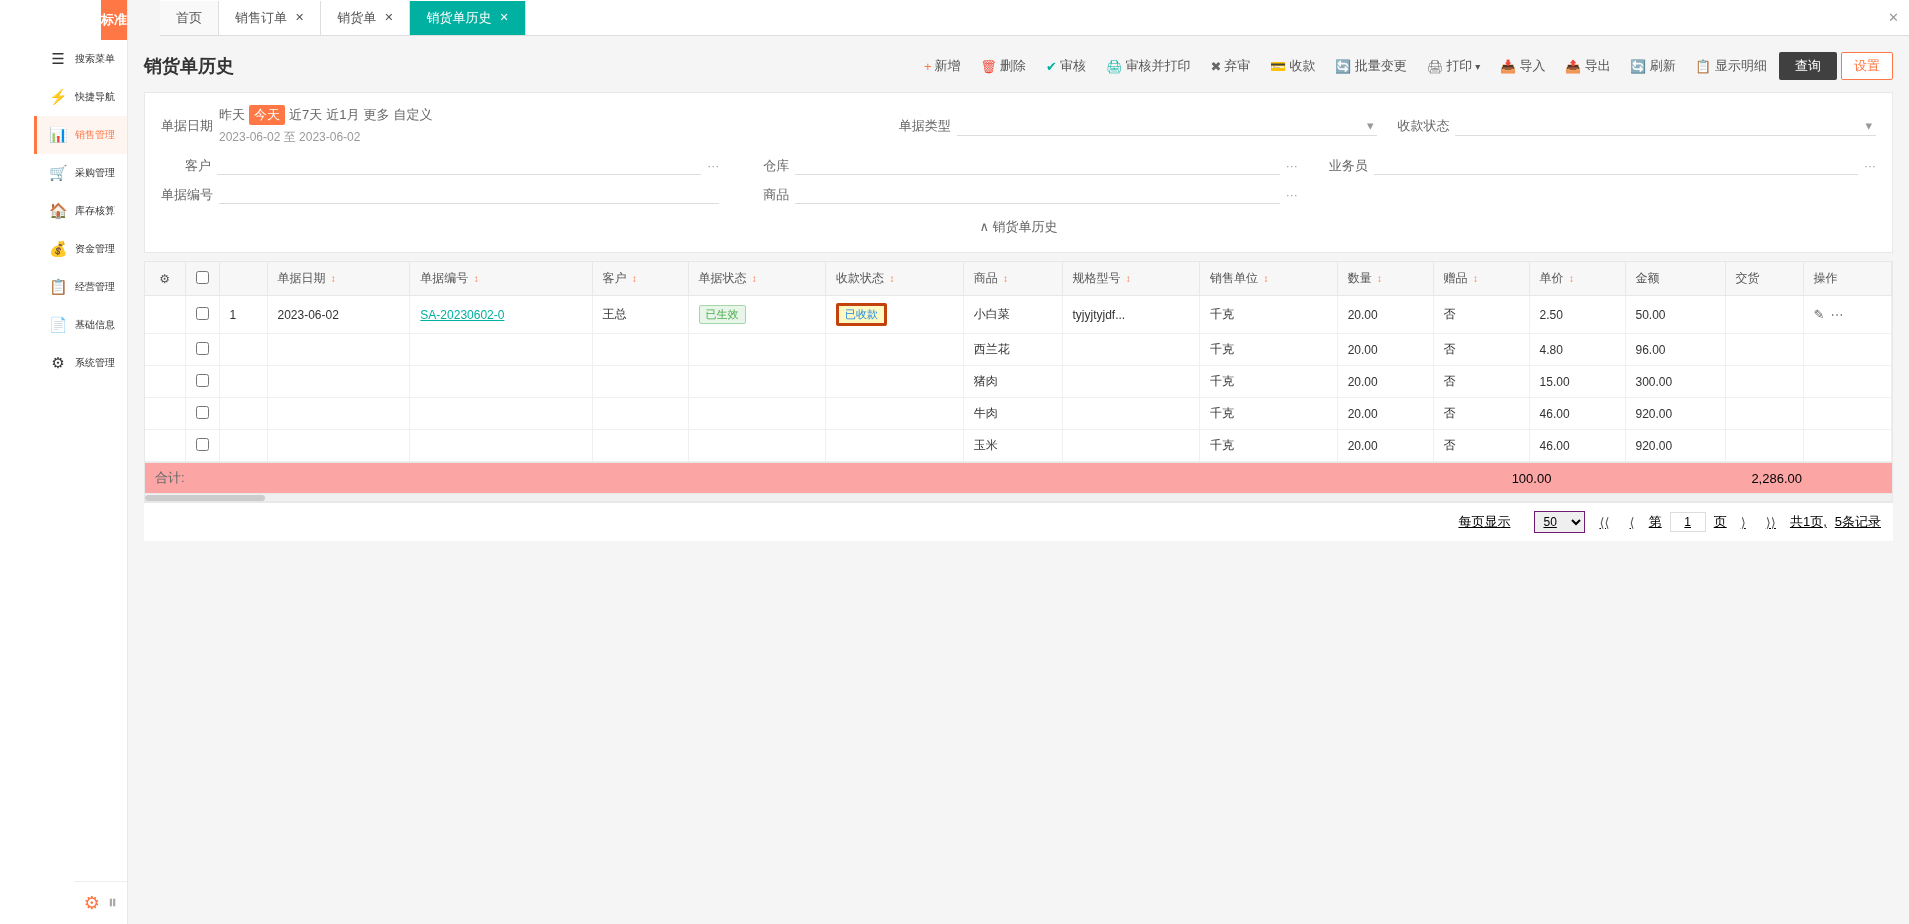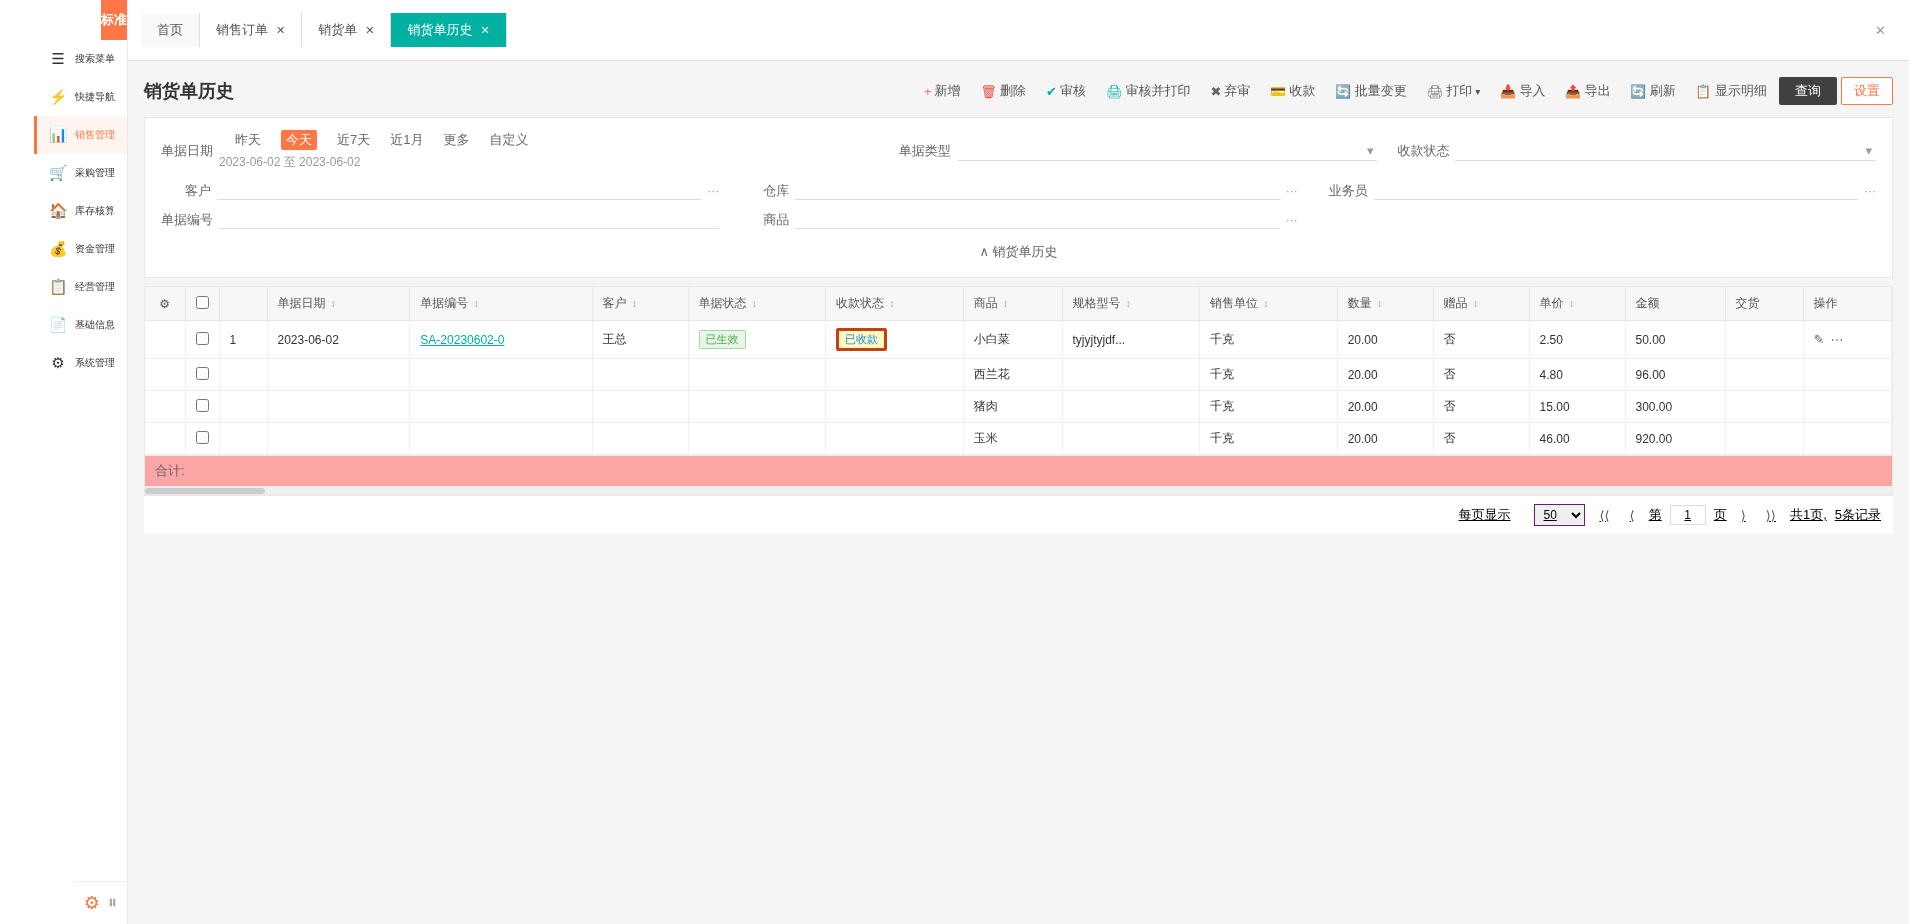--- a/index.html
+++ b/index.html
@@ -54,21 +54,22 @@
       overflow: hidden;
     }
 
     
     .tab-bar {
       display: flex;
       align-items: center;
       background: #fff;
       border-bottom: 1px solid #ddd;
       min-height: 36px;
-      padding: 13px;
+      padding: 0;
+      margin-left: 32px;
     }
     .tab {
       padding: 8px 16px;
       cursor: pointer;
       color: #555;
       border-right: 1px solid #ddd;
       white-space: nowrap;
       display: flex;
       align-items: center;
       gap: 4px;
@@ -173,21 +174,21 @@
       width: 100%;
       padding: 2px 4px;
     }
     .filter-select-box .arrow { color: #999; margin-left: auto; }
     .date-shortcuts {
       display: flex;
       gap: 4px;
       align-items: center;
       font-size: 12px;
     }
-    .date-shortcut { cursor: pointer; color: #666; margin-left: 16px; }
+    .date-shortcut { cursor: pointer; color: #666; }
     .date-shortcut.active { color: #fff; background: #ff7744; padding: 1px 5px; border-radius: 2px; }
     .date-range { font-size: 12px; color: #999; }
     .ellipsis-btn { color: #999; cursor: pointer; font-size: 12px; }
     .collapse-btn {
       text-align: center;
       padding: 4px;
       cursor: pointer;
       color: #666;
       font-size: 12px;
     }
@@ -594,35 +595,58 @@
             </tr>
             <tr>
               <td></td>
               <td><input type="checkbox" style=""></td>
               <td></td>
               <td></td>
               <td></td>
               <td></td>
               <td></td>
               <td></td>
-              <td>玉米</td>
+              <td>牛肉</td>
               <td></td>
               <td>千克</td>
               <td>20.00</td>
               <td>否</td>
               <td>46.00</td>
               <td>920.00</td>
               <td></td>
               <td></td>
             </tr>
+            <tr>
+              <td></td>
+              <td><input type="checkbox" style=""></td>
+              <td></td>
+              <td></td>
+              <td></td>
+              <td></td>
+              <td></td>
+              <td></td>
+              <td>玉米</td>
+              <td></td>
+              <td>千克</td>
+              <td>20.00</td>
+              <td>否</td>
+              <td>46.00</td>
+              <td>920.00</td>
+              <td></td>
+              <td></td>
+            </tr>
           </tbody>
       </table>
 
       <div class="table-summary">
         <span class="summary-label">合计:</span>
+        <div style="flex:1;display:flex;justify-content:flex-end;gap:200px;padding-right:80px;">
+          <span>100.00</span>
+          <span>2,286.00</span>
+        </div>
       </div>
 
       <div class="scroll-bar-area">
         <div class="scroll-thumb"></div>
       </div>
     </div>
 
     <div class="pagination-bar">
       <span>每页显示</span>
       <select class="page-size-select">

